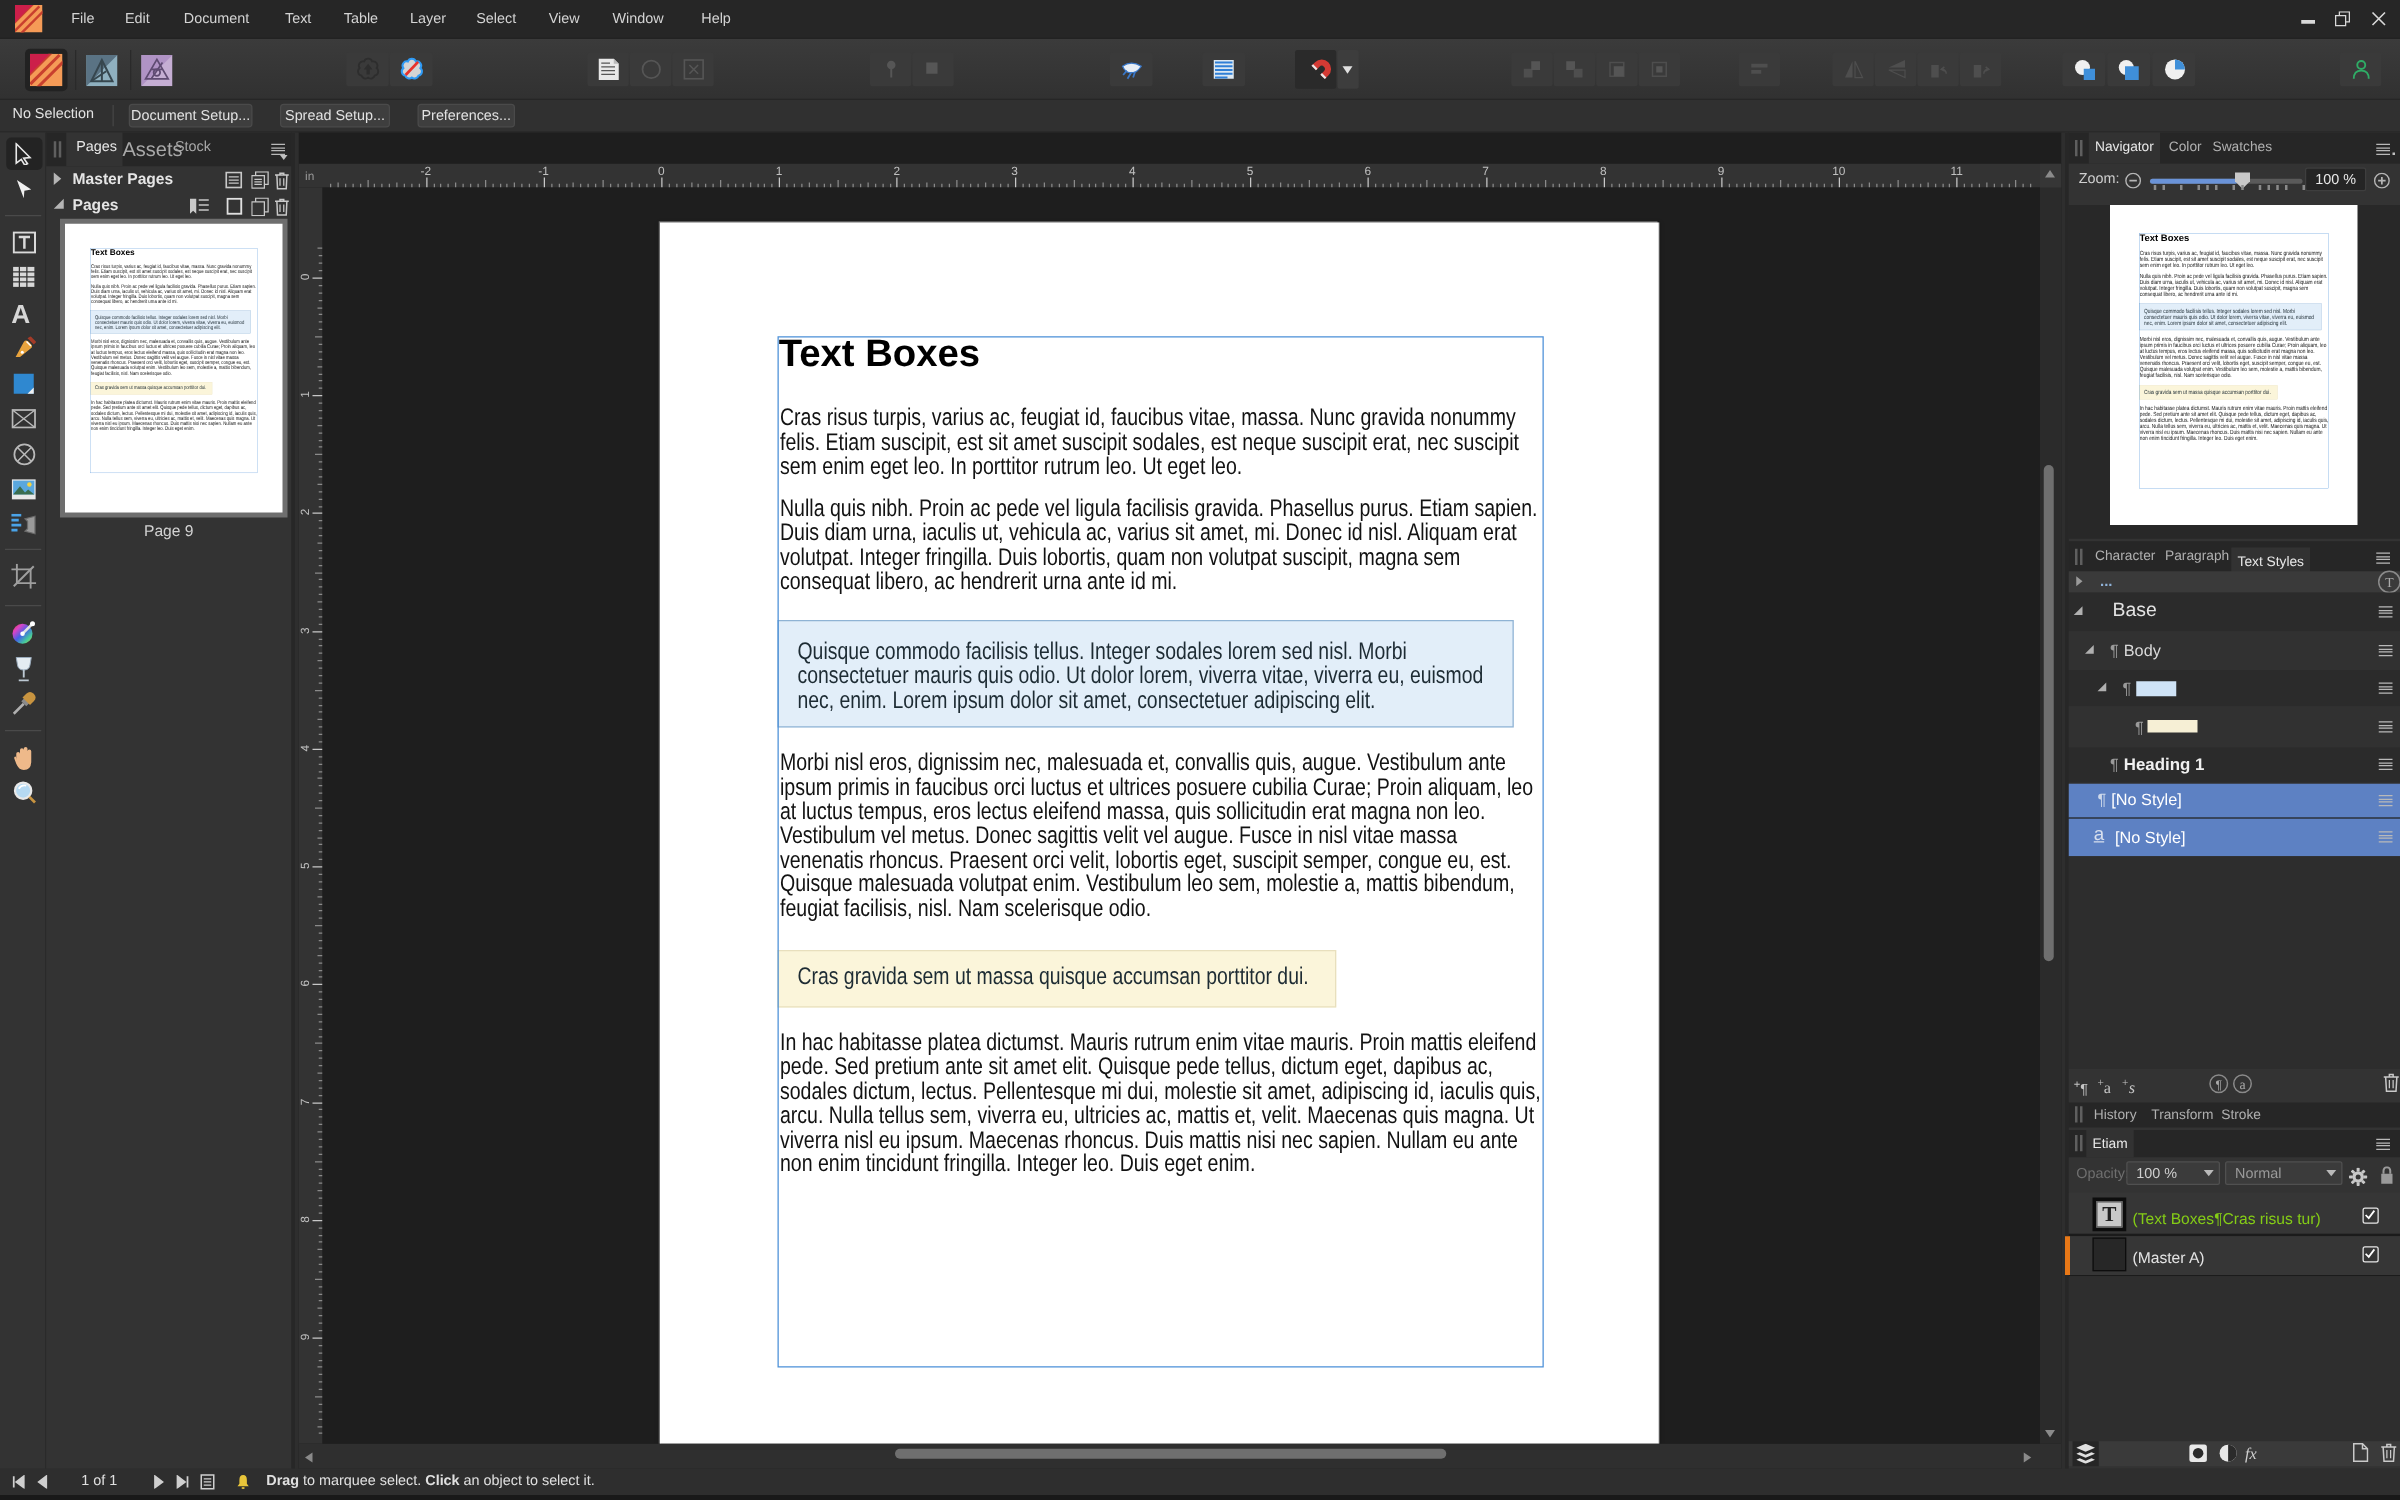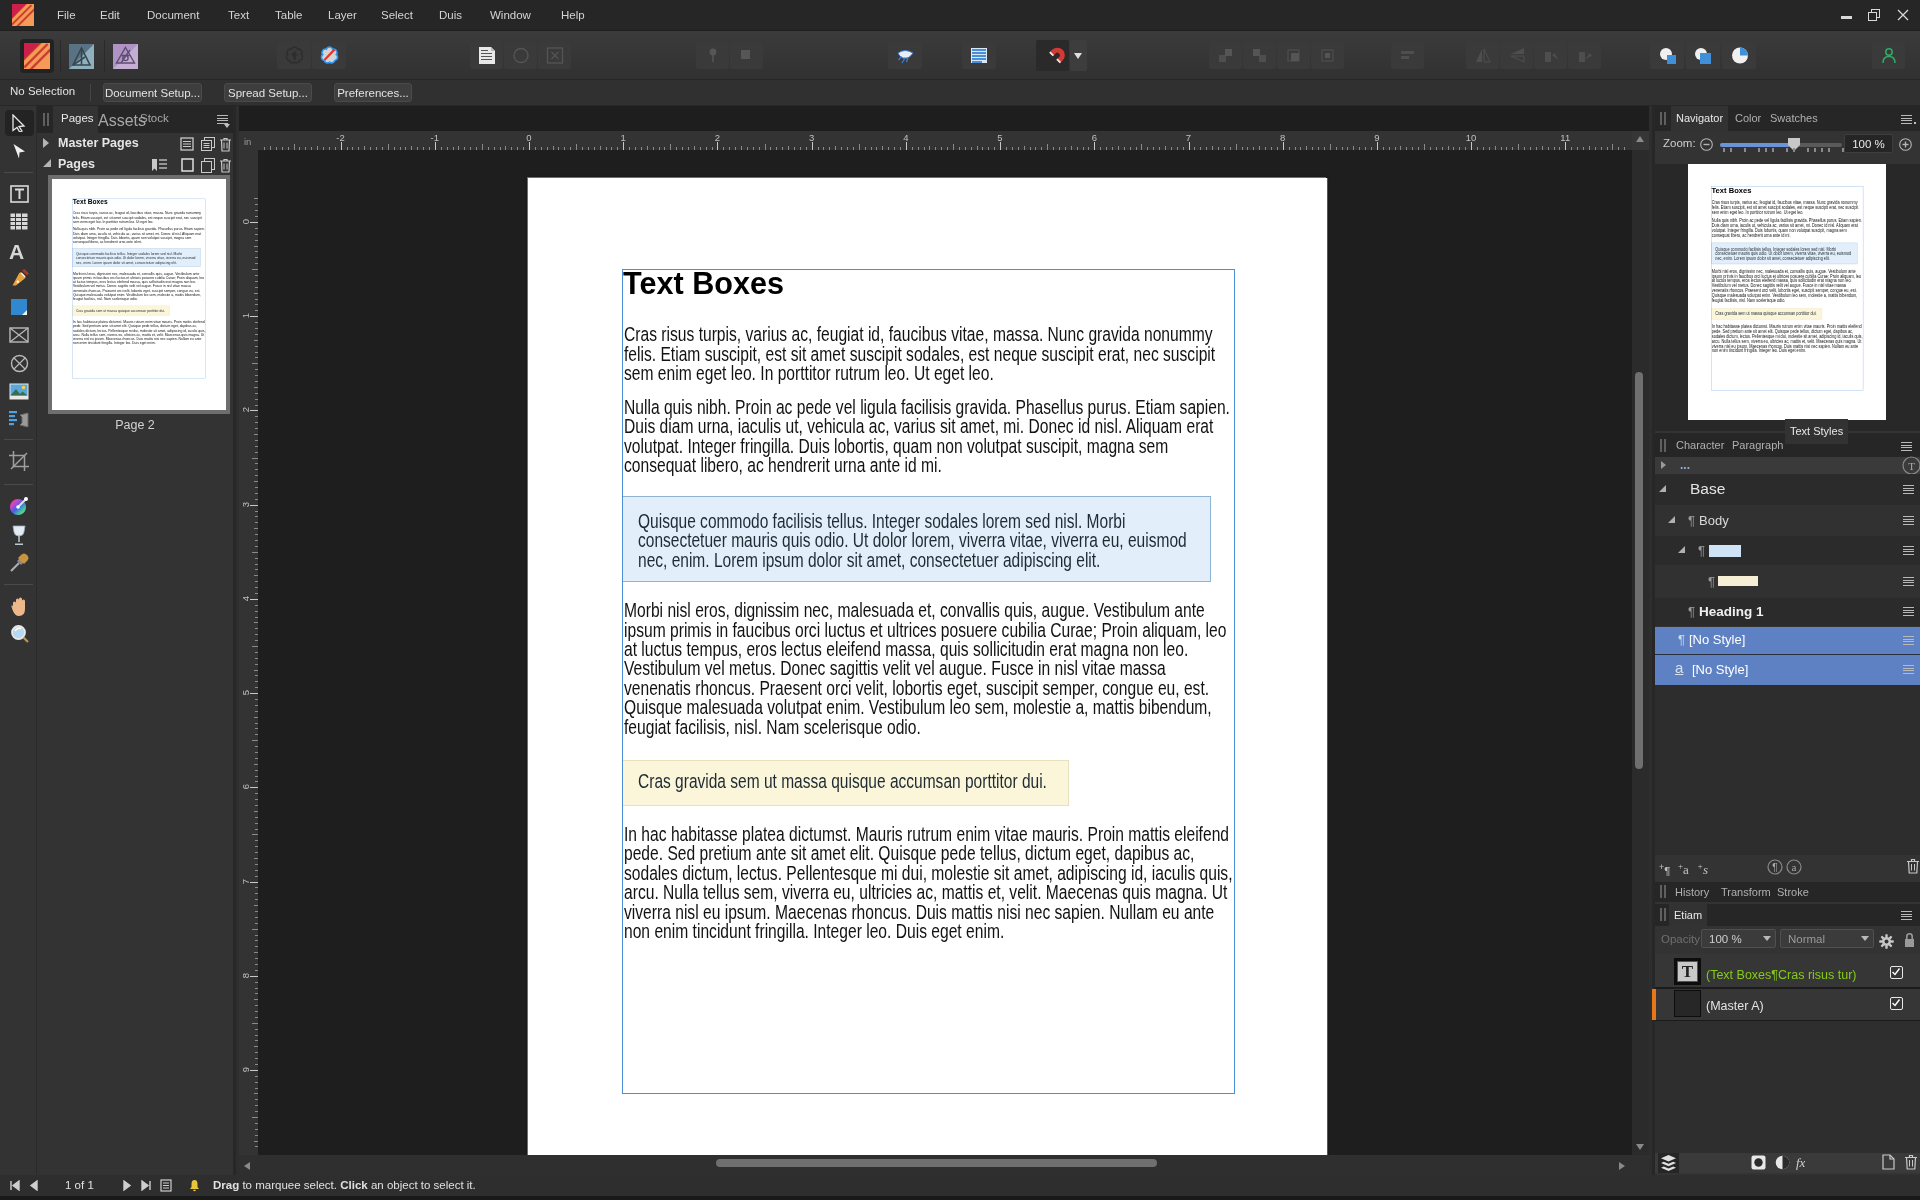--- a/index.html
+++ b/index.html
@@ -68,21 +68,21 @@
       </g>
       <path d="M0 0 L14 0 L0 14 Z" fill="#cc1f4a"></path>
     </svg>
   <span class="menuitem" style="left:57px">File</span>
   <span class="menuitem" style="left:100px">Edit</span>
   <span class="menuitem" style="left:147px">Document</span>
   <span class="menuitem" style="left:228px">Text</span>
   <span class="menuitem" style="left:275px">Table</span>
   <span class="menuitem" style="left:328px">Layer</span>
   <span class="menuitem" style="left:381px">Select</span>
-  <span class="menuitem" style="left:439px">Duis</span>
+  <span class="menuitem" style="left:439px">View</span>
   <span class="menuitem" style="left:490px">Window</span>
   <span class="menuitem" style="left:561px">Help</span>
   <div class="winbtn" style="left:1841px;top:16px;width:11px;height:3px;background:#d9d9d9"></div>
   <svg class="winbtn" style="left:1868px;top:9px" width="13" height="12">
       <rect x="3.5" y="0.5" width="8" height="8" fill="none" stroke="#d9d9d9"></rect>
       <rect x="0.5" y="3.5" width="8" height="8" fill="#262626" stroke="#d9d9d9"></rect>
     </svg>
   <svg class="winbtn" style="left:1897px;top:9px" width="12" height="12">
       <path d="M1 1 L11 11 M11 1 L1 11" stroke="#d9d9d9" stroke-width="1.3"></path>
     </svg>
@@ -434,21 +434,21 @@
           </div>
         <div class="body-p" style="top:423.2px">Morbi nisl eros, dignissim nec, malesuada et, convallis quis, augue. Vestibulum ante ipsum primis in faucibus orci luctus et ultrices posuere cubilia Curae; Proin aliquam, leo at luctus tempus, eros lectus eleifend massa, quis sollicitudin erat magna non leo. Vestibulum vel metus. Donec sagittis velit vel augue. Fusce in nisl vitae massa venenatis rhoncus. Praesent orci velit, lobortis eget, suscipit semper, congue eu, est. Quisque malesuada volutpat enim. Vestibulum leo sem, molestie a, mattis bibendum, feugiat facilisis, nisl. Nam scelerisque odio.</div>
         <div class="yellowbox" style="top:581.5px;height:46px">
             <div class="boxtext" style="top:11.4px;width:420px;white-space:nowrap">Cras gravida sem ut massa quisque accumsan porttitor dui.</div>
           </div>
         <div class="body-p" style="top:647px">In hac habitasse platea dictumst. Mauris rutrum enim vitae mauris. Proin mattis eleifend pede. Sed pretium ante sit amet elit. Quisque pede tellus, dictum eget, dapibus ac, sodales dictum, lectus. Pellentesque mi dui, molestie sit amet, adipiscing id, iaculis quis, arcu. Nulla tellus sem, viverra eu, ultricies ac, mattis et, velit. Maecenas quis magna. Ut viverra nisl eu ipsum. Maecenas rhoncus. Duis mattis nisi nec sapien. Nullam eu ante non enim tincidunt fringilla. Integer leo. Duis eget enim.</div>
         <div class="frame"></div>
       </div>
       </div>
   </div>
-  <div class="abs" style="left:0;top:312px;width:196px;text-align:center;color:#d2d2d2;font-size:12.5px">Page 2</div>
+  <div class="abs" style="left:0;top:312px;width:196px;text-align:center;color:#d2d2d2;font-size:12.5px">Page 9</div>
 </div>
 <div id="docarea">
   <div id="hruler">
     <span class="abs" style="left:5px;top:5px;color:#9a9a9a;font-size:9.5px">in</span>
     <div id="hticks">
         <div class="tickv" style="left:25.0px;top:16px;height:3px;background:#8a8a8a"></div>
         <div class="tickv" style="left:30.9px;top:14.5px;height:4.5px;background:#8a8a8a"></div>
         <div class="tickv" style="left:36.8px;top:16px;height:3px;background:#8a8a8a"></div>
         <div class="tickv" style="left:42.7px;top:16px;height:3px;background:#8a8a8a"></div>
         <div class="tickv" style="left:48.6px;top:16px;height:3px;background:#8a8a8a"></div>
@@ -966,21 +966,21 @@
         <div class="body-p" style="top:647px">In hac habitasse platea dictumst. Mauris rutrum enim vitae mauris. Proin mattis eleifend pede. Sed pretium ante sit amet elit. Quisque pede tellus, dictum eget, dapibus ac, sodales dictum, lectus. Pellentesque mi dui, molestie sit amet, adipiscing id, iaculis quis, arcu. Nulla tellus sem, viverra eu, ultricies ac, mattis et, velit. Maecenas quis magna. Ut viverra nisl eu ipsum. Maecenas rhoncus. Duis mattis nisi nec sapien. Nullam eu ante non enim tincidunt fringilla. Integer leo. Duis eget enim.</div>
         <div class="frame"></div>
       </div>
       </div>
   </div>
 
   <div class="ptabbar" style="top:327px"></div>
   <span class="abs gripv" style="left:5px;top:333px"></span>
   <span class="ptab" style="left:21px;top:327px">Character</span>
   <span class="ptab" style="left:77px;top:327px">Paragraph</span>
-  <div class="ptab active" style="left:130px;top:313px">Text Styles</div>
+  <div class="ptab active" style="left:130px;top:332px">Text Styles</div>
   <div class="hamb" style="left:246px;top:336px">
       <i></i>
       <i></i>
       <i></i>
       <i></i>
     </div>
 
   <div class="abs" style="left:0;top:351px;width:268px;height:17px;background:#3a3a3a"></div>
   <span class="abs" style="left:6px;top:355px;width:0;height:0;border-top:4px solid transparent;border-bottom:4px solid transparent;border-left:5px solid #9a9a9a"></span>
   <span class="abs" style="left:25px;top:352px;color:#8fb2d8;font-size:12px;font-weight:bold">...</span>

